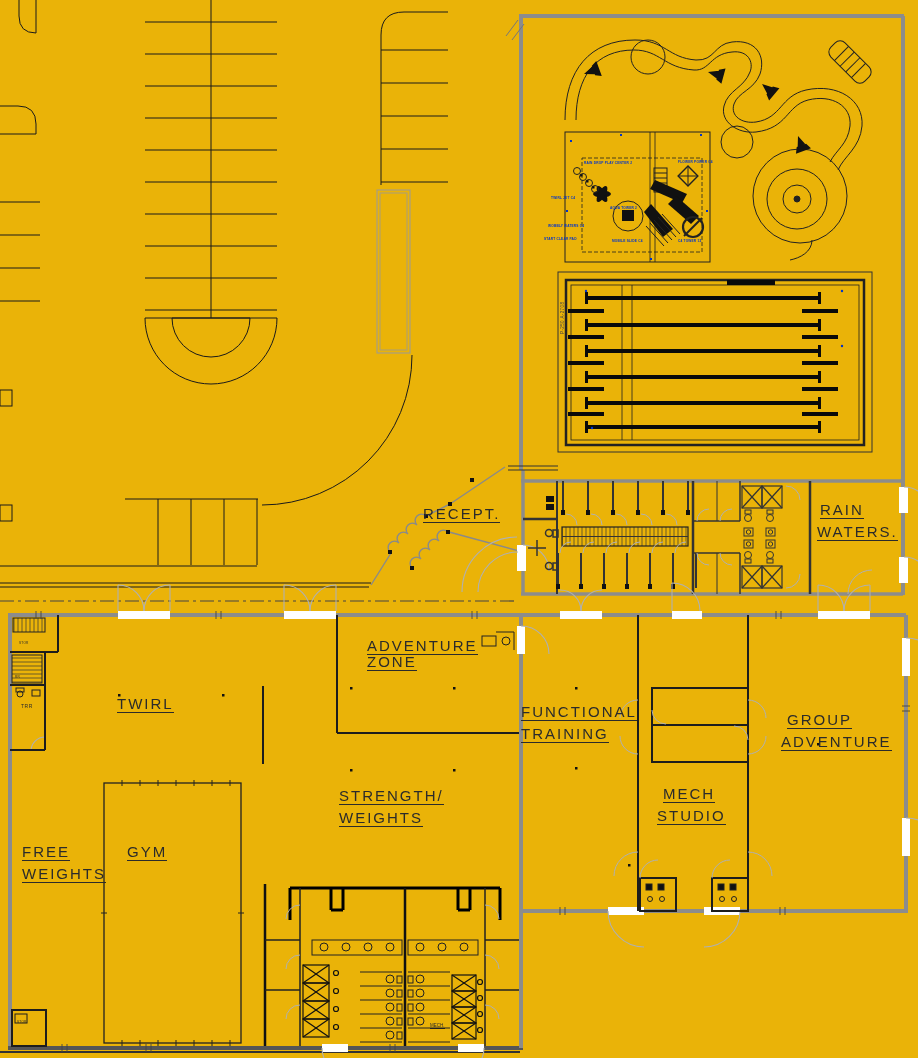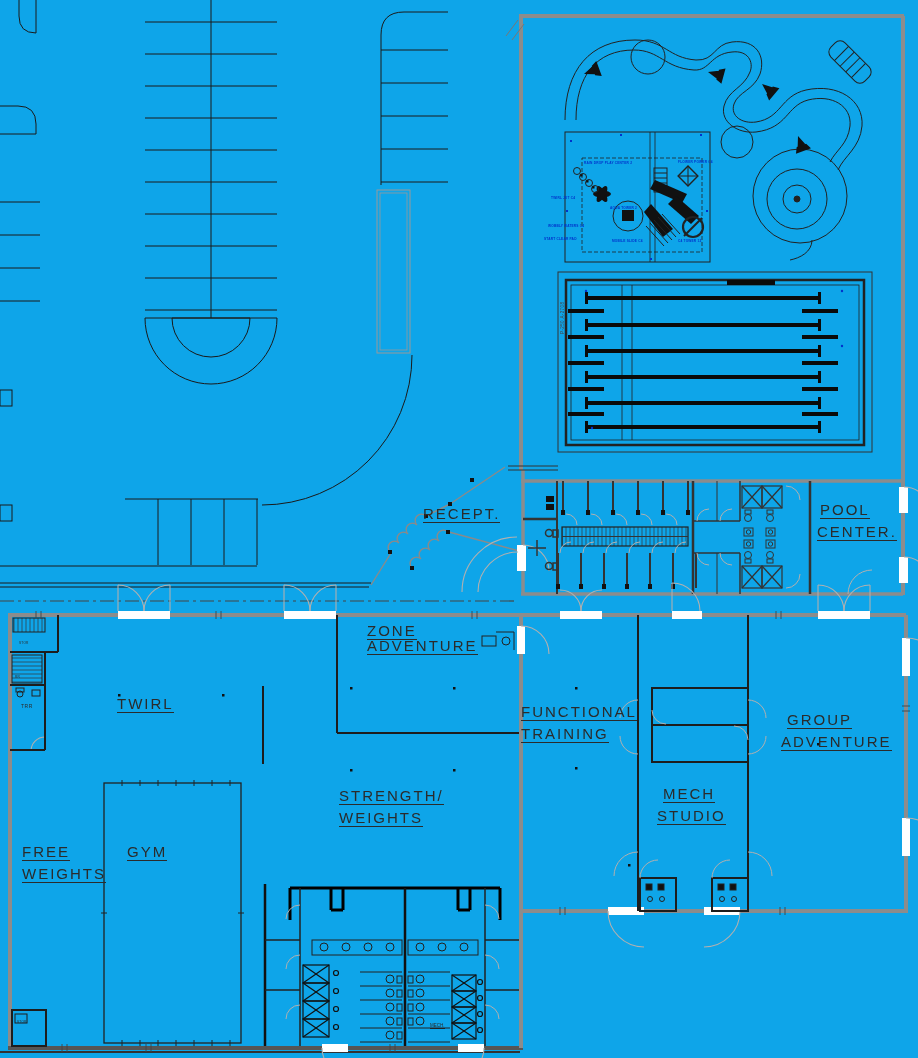--- a/index.html
+++ b/index.html
@@ -1,16 +1,16 @@
 <!DOCTYPE html>
 <html><head>
 <meta charset="utf-8">
 <style>
   html,body{margin:0;padding:0;background:#fff;}
-  #plan{position:relative;width:918px;height:1058px;background:#0ea5e9;overflow:hidden;
+  #plan{position:relative;width:918px;height:1058px;background:#eab308;overflow:hidden;
         font-family:"Liberation Sans",sans-serif;}
   svg{position:absolute;left:0;top:0;}
   .lbl{position:absolute;white-space:nowrap;color:#2b2b2b;font-family:"Liberation Sans",sans-serif;}
   .big{font-size:15px;letter-spacing:2px;border-bottom:1.4px solid #2b2b2b;padding-bottom:1px;line-height:1;}
   .sm{font-size:5px;letter-spacing:.5px;}
   .xs{font-size:3.2px;letter-spacing:.2px;}
   .mech{font-size:4.5px;border-bottom:1px solid #222;}
   .blue{color:#0033cc;font-size:3.2px;letter-spacing:.2px;font-weight:bold;}
   .vert{transform:rotate(-90deg);transform-origin:left top;font-size:4.5px;color:#444;letter-spacing:.4px;}
 </style>
@@ -618,28 +618,28 @@
     <line x1="216" y1="611" x2="216" y2="619"></line>
         <line x1="221" y1="611" x2="221" y2="619"></line>
     <line x1="472" y1="611" x2="472" y2="619"></line>
         <line x1="477" y1="611" x2="477" y2="619"></line>
     <line x1="776" y1="611" x2="776" y2="619"></line>
         <line x1="781" y1="611" x2="781" y2="619"></line>
   </g>
 </svg>
 
 <div class="lbl big" style="left:423px;top:506px">RECEPT.</div>
-<div class="lbl big" style="left:820px;top:502px">POOL</div>
-<div class="lbl big" style="left:817px;top:524px">CENTER.</div>
+<div class="lbl big" style="left:820px;top:502px">RAIN</div>
+<div class="lbl big" style="left:817px;top:524px">WATERS.</div>
 <div class="lbl big" style="left:117px;top:696px">TWIRL</div>
 <div class="lbl big" style="left:22px;top:844px">FREE</div>
 <div class="lbl big" style="left:22px;top:866px">WEIGHTS</div>
 <div class="lbl big" style="left:127px;top:844px">GYM</div>
 <div class="lbl big" style="left:367px;top:638px">ADVENTURE</div>
-<div class="lbl big" style="left:367px;top:623px">ZONE</div>
+<div class="lbl big" style="left:367px;top:654px">ZONE</div>
 <div class="lbl big" style="left:339px;top:788px">STRENGTH/</div>
 <div class="lbl big" style="left:339px;top:810px">WEIGHTS</div>
 <div class="lbl big" style="left:521px;top:704px">FUNCTIONAL</div>
 <div class="lbl big" style="left:521px;top:726px">TRAINING</div>
 <div class="lbl big" style="left:663px;top:786px">MECH</div>
 <div class="lbl big" style="left:657px;top:808px">STUDIO</div>
 <div class="lbl big" style="left:787px;top:712px">GROUP</div>
 <div class="lbl big" style="left:781px;top:734px">ADVENTURE</div>
 
 <div class="lbl sm" style="left:21px;top:703px">TRR</div>

